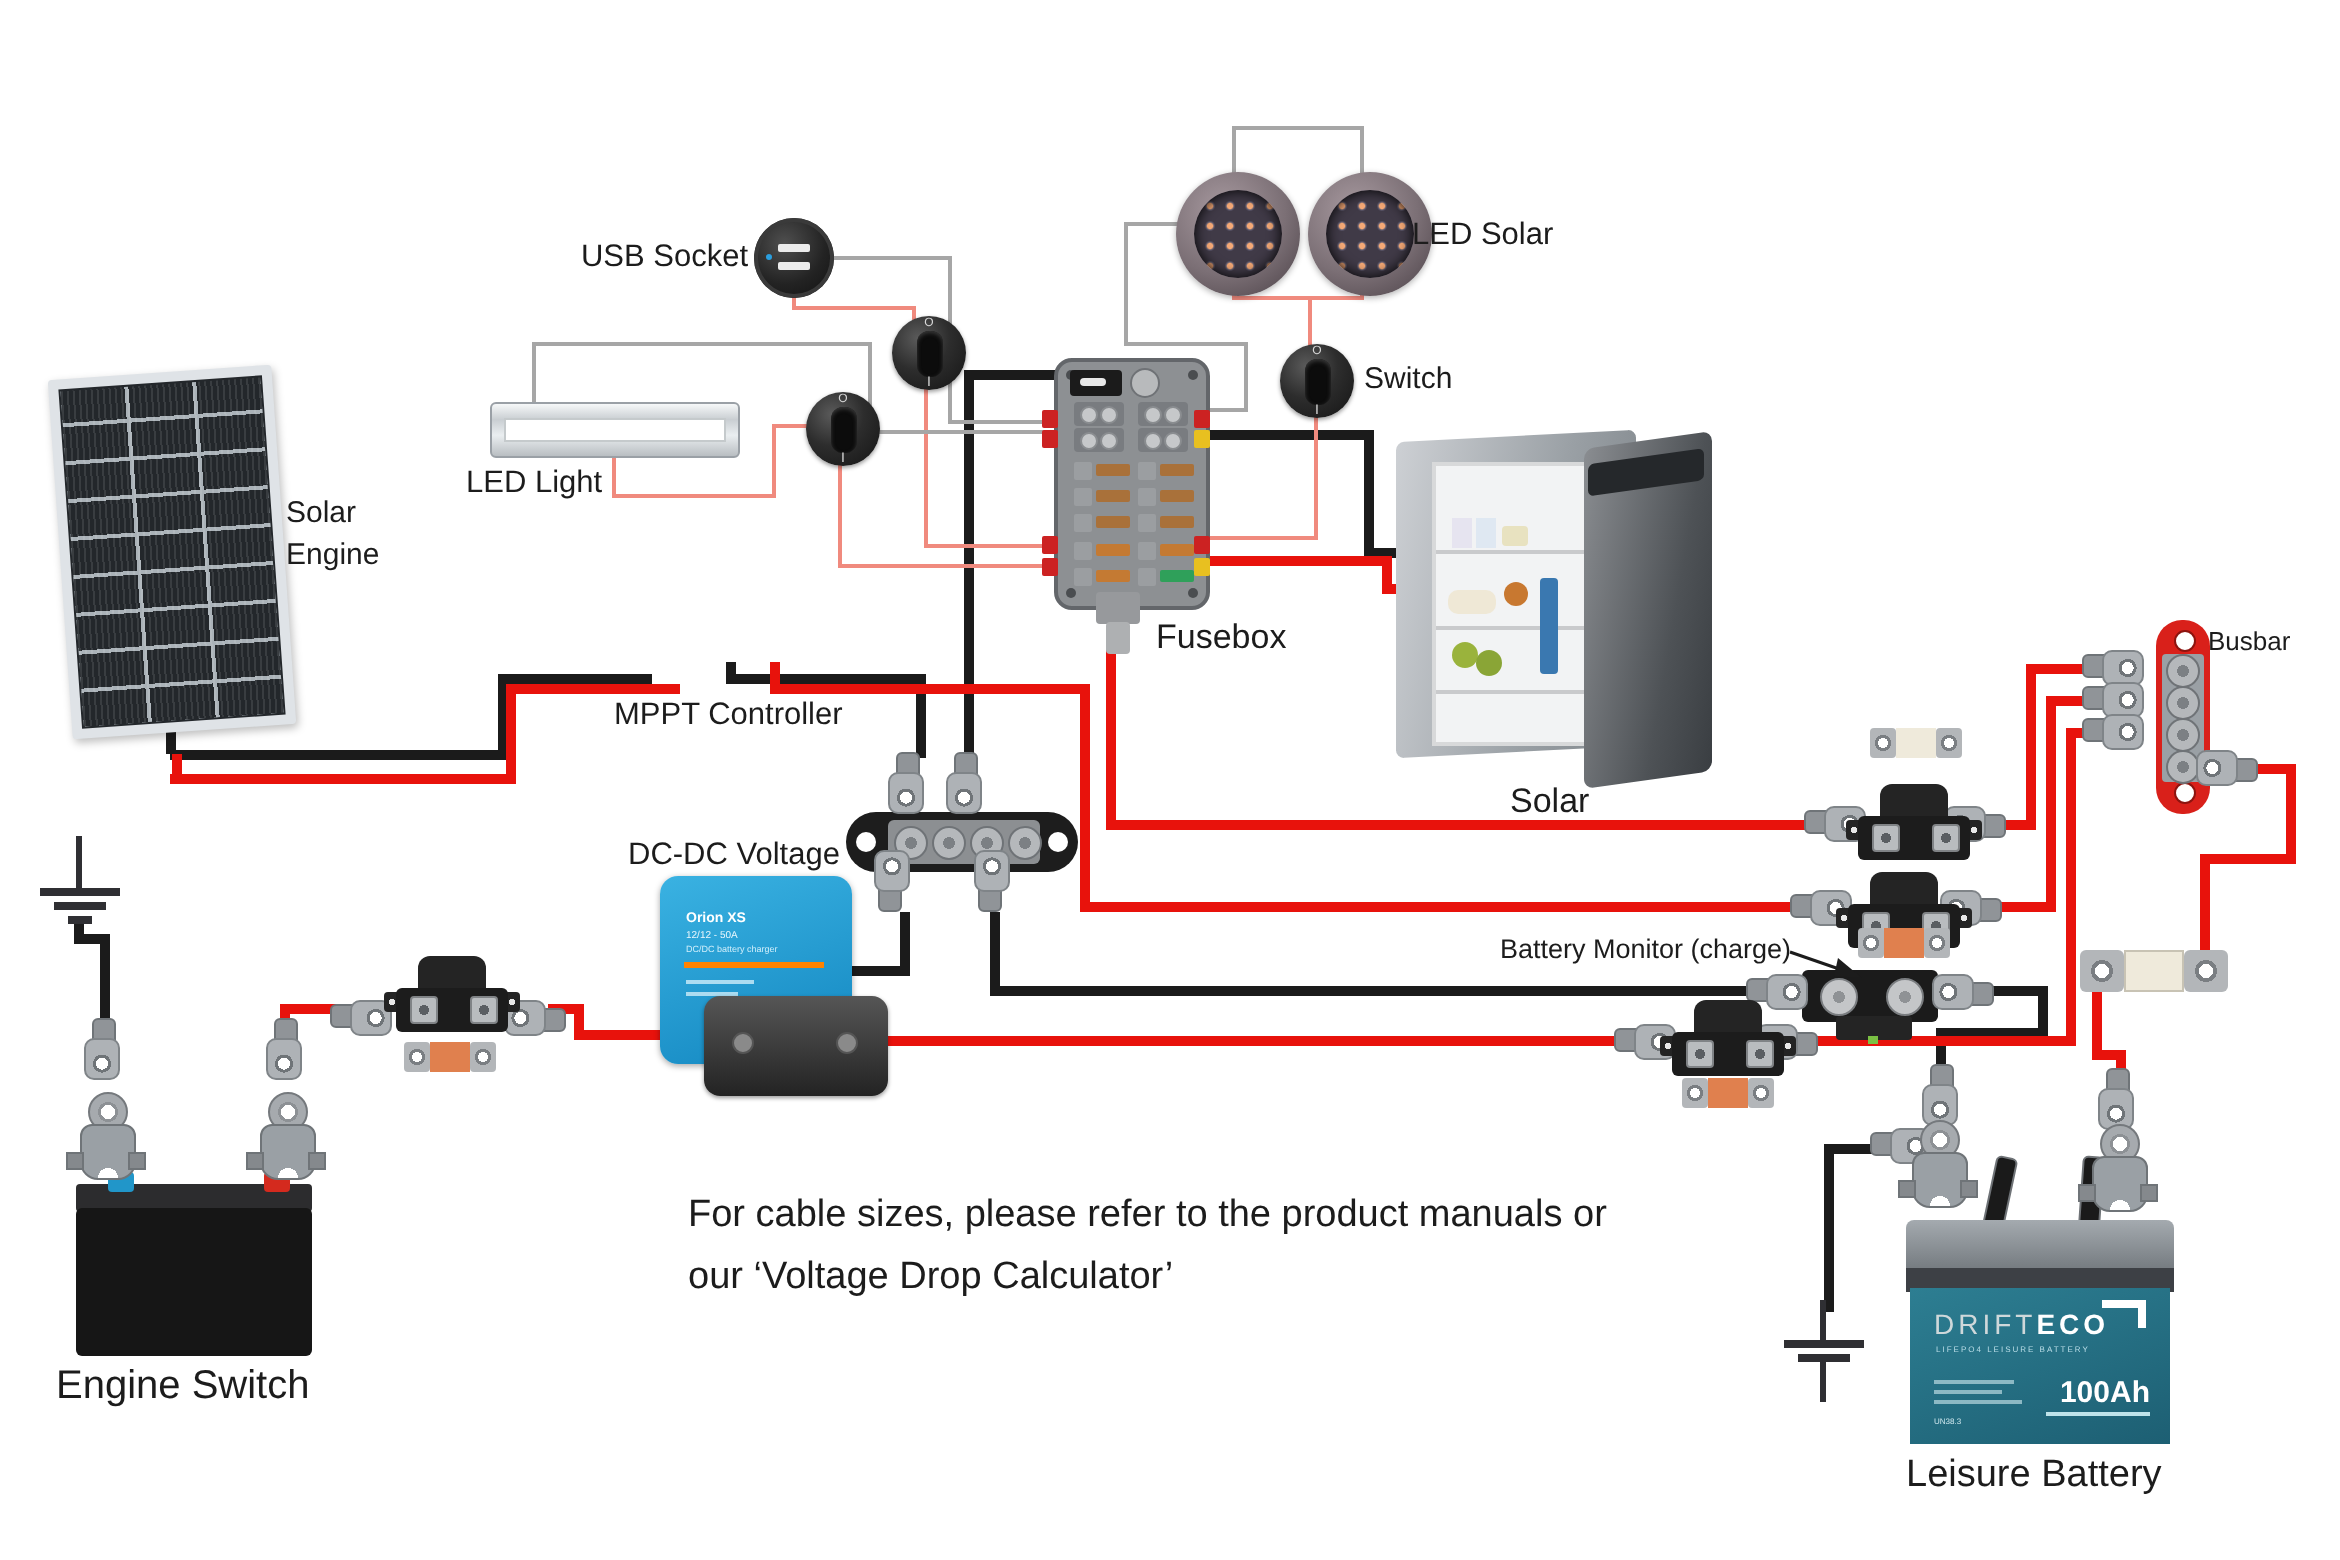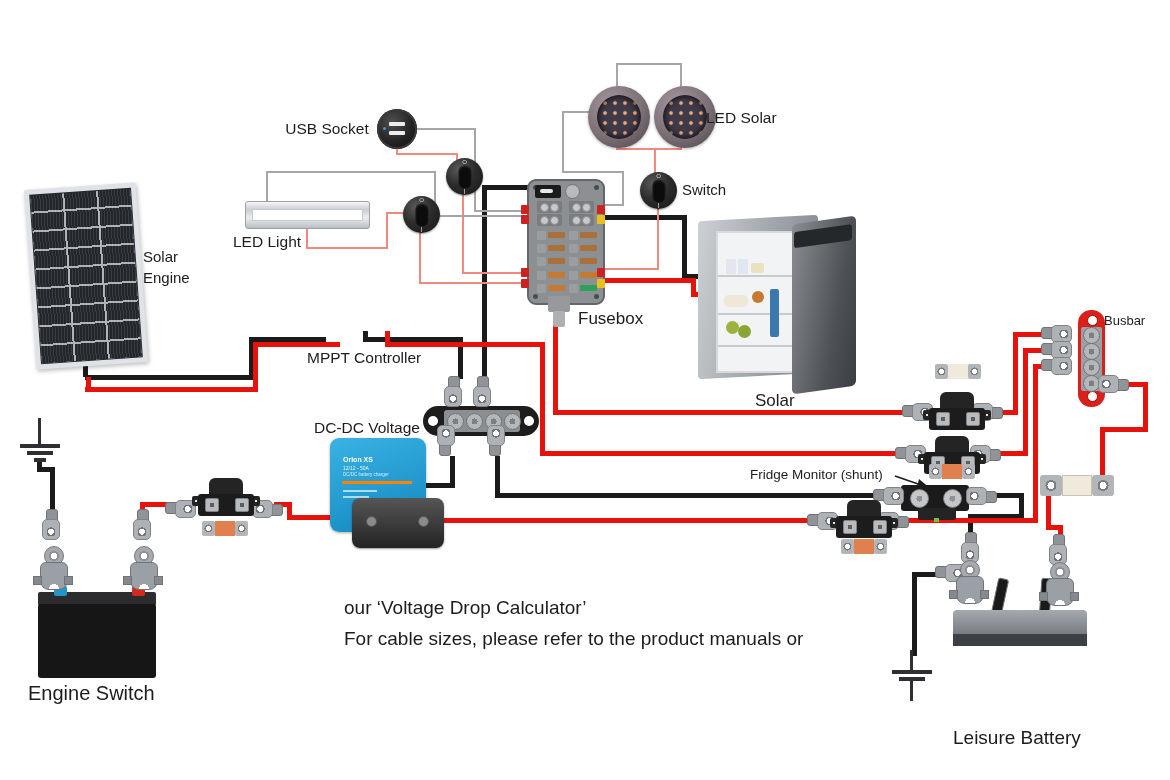--- a/index.html
+++ b/index.html
@@ -292,21 +292,21 @@
     <i style="left:14px;"></i>
       <i style="left:66px;"></i>
   </div>
   <div class="lbl" style="left:314px;top:419px;font-size:15.5px;">DC-DC Voltage</div>
 
   <div class="comp usb">
     <div class="slot" style="top:13px;"></div>
     <div class="slot" style="top:22px;"></div>
     <div class="dot"></div>
   </div>
-  <div class="lbl" style="left:280px;top:120px;width:94px;text-align:center;font-size:15.5px;">USB Socket</div>
+  <div class="lbl" style="left:280px;top:120px;width:94px;text-align:right;font-size:15.5px;">USB Socket</div>
 
   <div class="comp switch" style="left:446px;top:158px;">
     <div class="rocker"></div>
     <div class="m-top">O</div>
     <div class="m-bot">I</div>
   </div>
   <div class="comp switch" style="left:403px;top:196px;">
     <div class="rocker"></div>
     <div class="m-top">O</div>
     <div class="m-bot">I</div>
@@ -429,21 +429,21 @@
     <div class="post" style="left:62px;top:7px;"></div>
     <div class="post" style="left:81px;top:7px;"></div>
   </div>
 
   <div class="comp shunt">
     <div class="c" style="left:9px;"></div>
     <div class="c" style="left:42px;"></div>
   </div>
   <div class="comp shunt-base"></div>
   <div class="comp shunt-led"></div>
-  <div class="lbl" style="left:750px;top:467px;font-size:13.5px;">Fridge Monitor (shunt)</div>
+  <div class="lbl" style="left:750px;top:467px;font-size:13.5px;">Battery Monitor (charge)</div>
   <svg class="comp" style="left:893px;top:472px;" width="42" height="20">
     <line x1="2" y1="4" x2="28" y2="13" stroke="#1c1c1c" stroke-width="1.5"></line>
     <polygon points="26,7 38,17 24,16" fill="#1c1c1c"></polygon>
   </svg>
 
   <div class="comp bfuse">
     <div class="p" style="left:0;"></div>
       <div class="mid"></div>
       <div class="p" style="right:0;"></div>
   </div>
@@ -467,27 +467,39 @@
     <div class="neg"></div>
     <div class="pos"></div>
   </div>
   <div class="lbl" style="left:28px;top:682px;font-size:20px;">Engine Switch</div>
 
   <div class="comp leisure-batt">
     <div class="post" style="left:44px;transform:rotate(12deg);"></div>
     <div class="post" style="left:90px;transform:rotate(4deg);"></div>
     <div class="top"></div>
       <div class="strip"></div>
+    <div class="front">
+      <div class="brand"><span>DRIFT</span><b>ECO</b></div>
+      <div class="sub">LIFEPO4 LEISURE BATTERY</div>
+      <div class="logo1"></div>
+      <div class="logo2"></div>
+      <div class="t1"></div>
+        <div class="t2"></div>
+        <div class="t3"></div>
+      <div class="cap">100Ah</div>
+      <div class="capline"></div>
+      <div class="un">UN38.3</div>
+    </div>
   </div>
   <div class="lbl" style="left:953px;top:727px;font-size:19px;">Leisure Battery</div>
 
 
   <div class="lbl" style="left:344px;top:592px;font-size:19px;line-height:31px;">
-    <div>our ‘Voltage Drop Calculator’</div>
-      <div>For cable sizes, please refer to the product manuals or</div>
+    <div>For cable sizes, please refer to the product manuals or</div>
+      <div>our ‘Voltage Drop Calculator’</div>
   </div>
 
   <div id="parts">
       <div class="ring" style="left: 444px; top: 376px; transform: rotate(0deg);">
         <div class="sleeve"></div>
         <div class="pad"></div>
       </div>
       <div class="ring" style="left: 473px; top: 376px; transform: rotate(0deg);">
         <div class="sleeve"></div>
         <div class="pad"></div>

